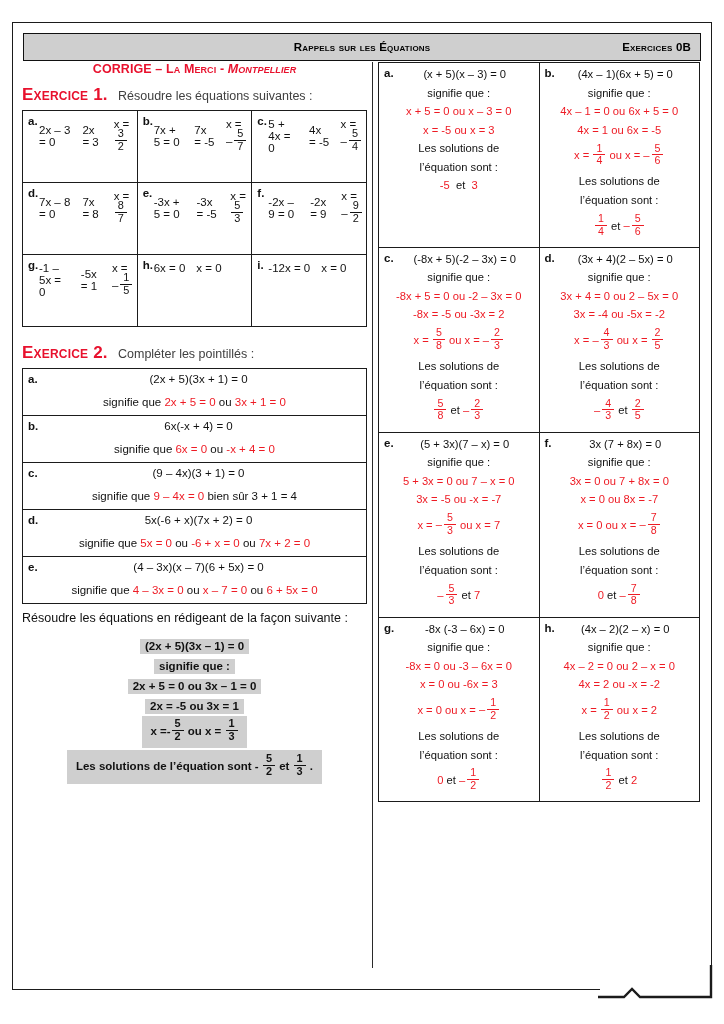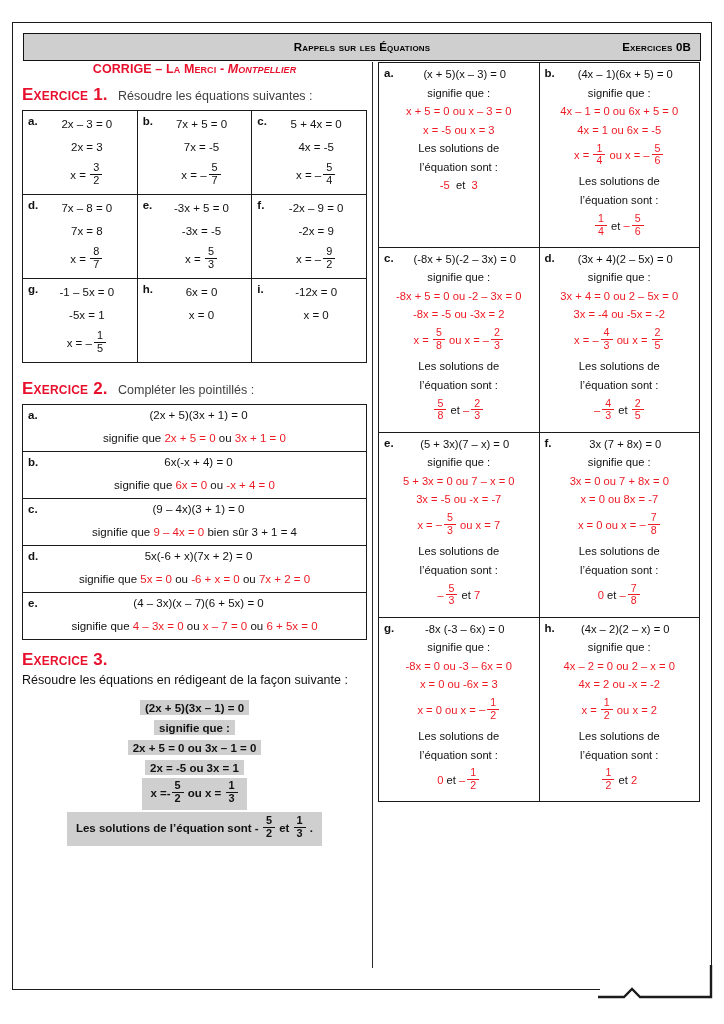--- a/index.html
+++ b/index.html
@@ -114,21 +114,21 @@
     padding:4px 2px 6px 2px;
   }
 
   
   #ex1-table td{ height:72px; width:33.33%; position:relative; }
   .itm-letter{
     position:absolute; left:5px; top:4px;
     font-weight:bold; font-size:11.5px; color:#111;
   }
   .eq-col{
-    display:flex; flex-direction:column;
+    display:flex; flex-direction:row;
     align-items:center; gap:11px;
     padding-top:3px; padding-left:14px;
     font-size:11.5px; color:#111;
   }
   .eq-col .ln{ line-height:1.05; }
 
   
   .frac{
     display:inline-flex; flex-direction:column;
     align-items:center; vertical-align:middle;
@@ -365,21 +365,20 @@
               <span class="itm-letter">e.</span>
               <div class="ex2-eq">(4 – 3x)(x – 7)(6 + 5x) = 0</div>
               <div class="ex2-sig"><span class="blk">signifie que </span><span class="red">4 – 3x = 0</span><span class="blk"> ou </span><span class="red">x – 7 = 0</span><span class="blk"> ou </span><span class="red">6 + 5x = 0</span></div>
             </div>
           </td>
         </tr>
       </tbody>
     </table>
 
   <div id="ex3-wrap">
-    <div class="ex-label" style="margin-top:10px;">Exercice 3.</div>
     <div class="ex-instr-block">Résoudre les équations en rédigeant de la façon suivante :</div>
     <div class="ex3-lines" id="ex3-lines">
         <div><span class="hl">(2x + 5)(3x – 1) = 0</span></div>
         <div><span class="hl">signifie que :</span></div>
         <div><span class="hl">2x + 5 = 0 ou 3x – 1 = 0</span></div>
         <div><span class="hl">2x = -5 ou 3x = 1</span></div>
         <div><span class="hl tall">x =-<span class="frac">
               <span class="num">5</span>
               <span class="den">2</span>
             </span> ou x = <span class="frac">

